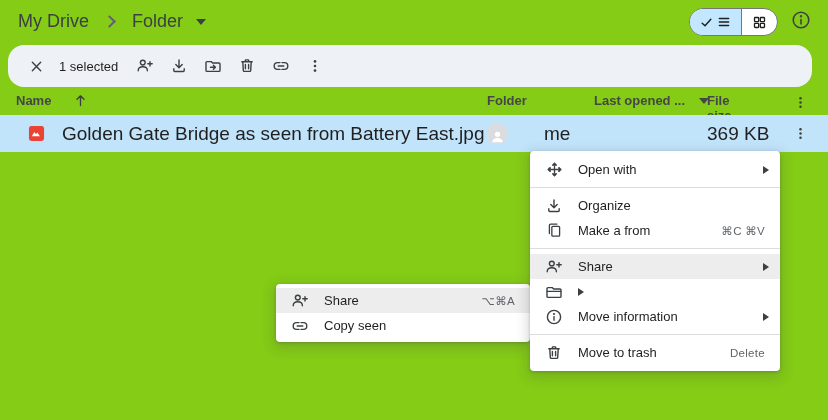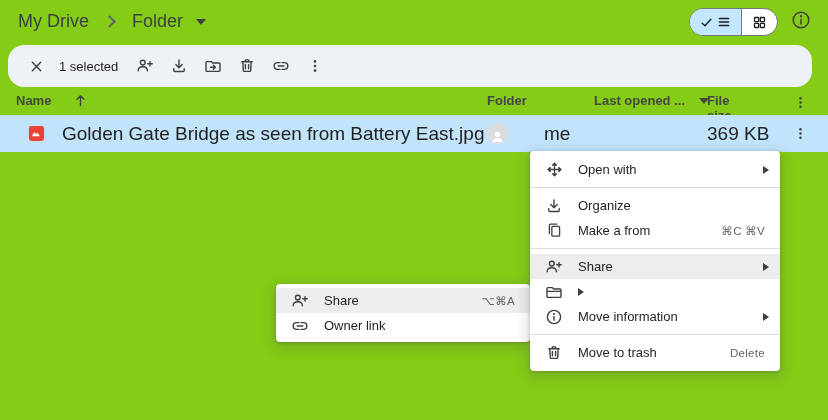--- a/index.html
+++ b/index.html
@@ -215,21 +215,21 @@
       </span>
       <span class="mi-label">Share</span>
       <span class="mi-shortcut">⌥⌘A</span>
     </div>
     <div class="menu-item">
       <span class="mi-icon">
         <svg class="ic" width="18" height="18" viewBox="0 0 18 18" fill="none" stroke="#3c4043" stroke-width="1.4" stroke-linecap="round">
             <path d="M8 12.4H5.6a3.4 3.4 0 0 1 0-6.8H8 M10 5.6h2.4a3.4 3.4 0 0 1 0 6.8H10 M6.2 9h5.6"></path>
           </svg>
       </span>
-      <span class="mi-label">Owner link</span>
+      <span class="mi-label">Copy seen</span>
     </div>
   </div>
 
   <div class="menu main-menu">
     <div class="menu-item">
       <span class="mi-icon">
         <svg class="ic" width="17" height="17" viewBox="0 0 18 18" fill="none" stroke="#3c4043" stroke-width="1.4" stroke-linecap="round" stroke-linejoin="round">
             <path d="M9 2.2 L11 4.4 H7 Z M9 15.8 L11 13.6 H7 Z M2.2 9 L4.4 7 V11 Z M15.8 9 L13.6 7 V11 Z" fill="#3c4043"></path>
             <path d="M9 5.8v6.4 M5.8 9h6.4"></path>
           </svg>

